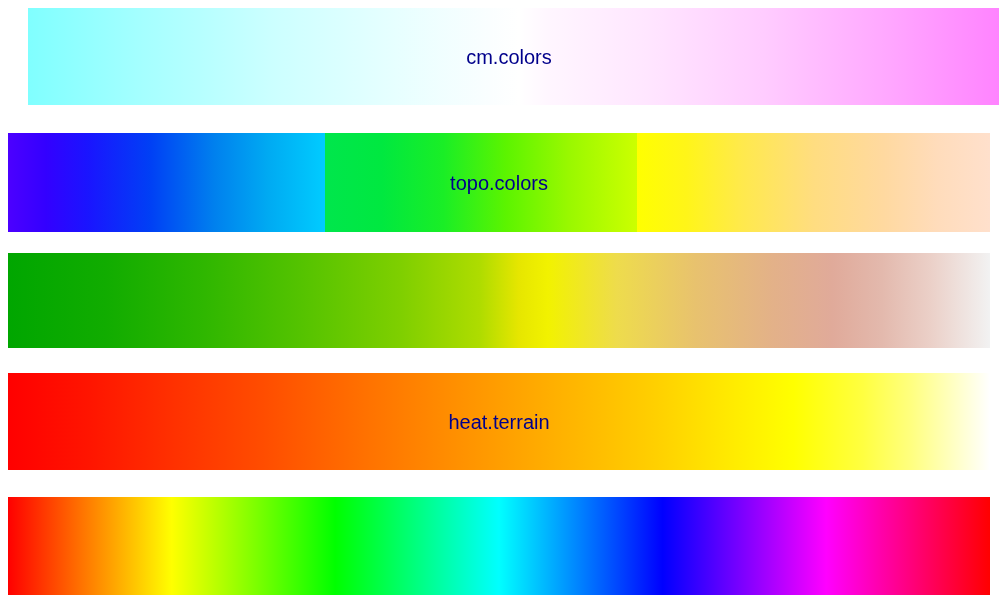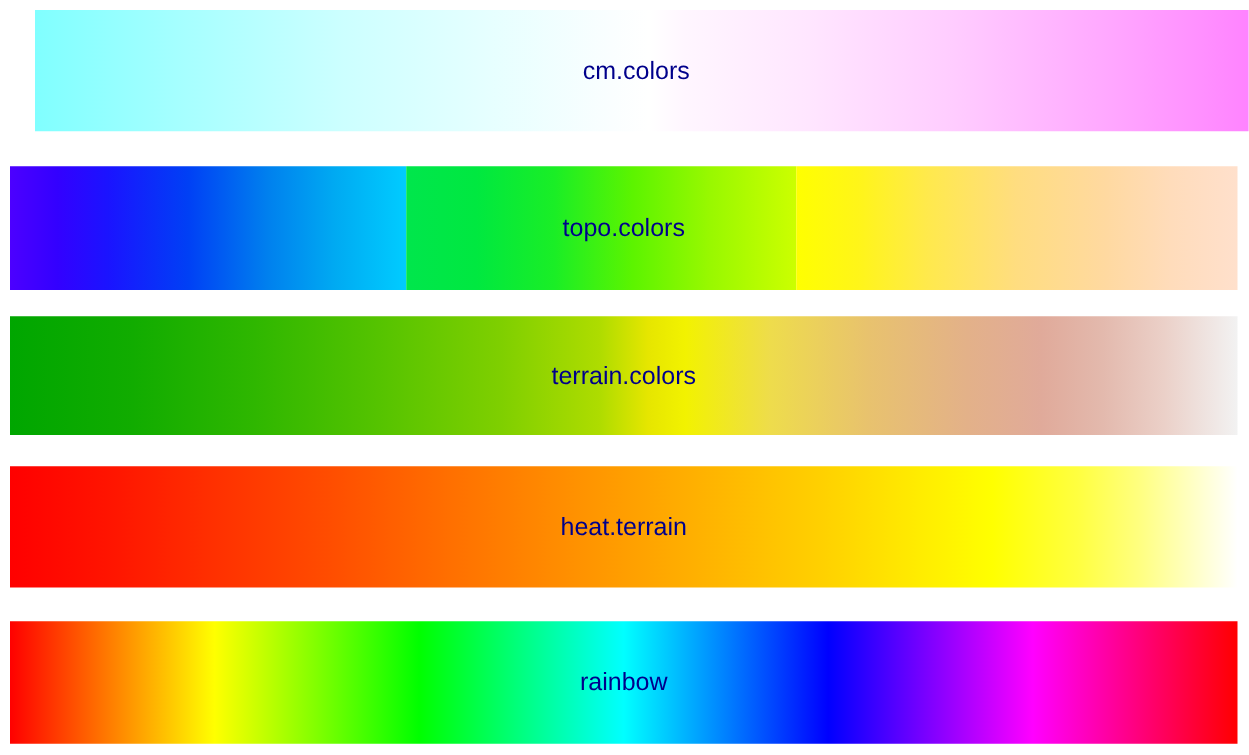--- a/index.html
+++ b/index.html
@@ -107,26 +107,24 @@
 
   <div class="palette-bar" id="bar-topo">
     <div class="ramp g-topo-a" style="flex:0 0 317px;"></div>
     <div class="ramp g-topo-b" style="flex:0 0 312px;"></div>
     <div class="ramp g-topo-c" style="flex:1 1 auto;"></div>
     <div class="palette-label">topo.colors</div>
   </div>
 
   <div class="palette-bar" id="bar-terrain">
     <div class="ramp g-terrain"></div>
-    <div class="palette-label">terrain.colors</div>
   </div>
 
   <div class="palette-bar" id="bar-heat">
     <div class="ramp g-heat"></div>
     <div class="palette-label">heat.terrain</div>
   </div>
 
   <div class="palette-bar" id="bar-rainbow">
     <div class="ramp g-rainbow"></div>
-    <div class="palette-label">rainbow</div>
   </div>
 
 </div>
 
 </body></html>

